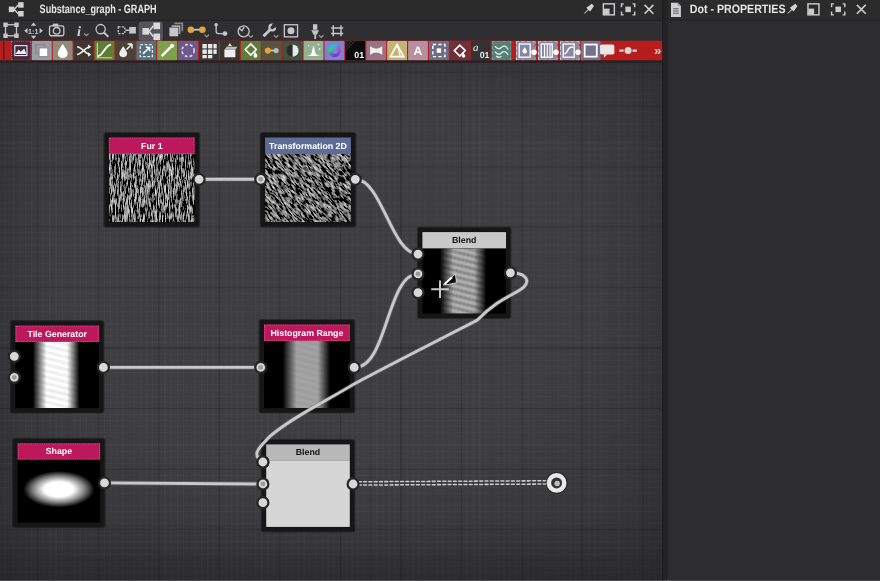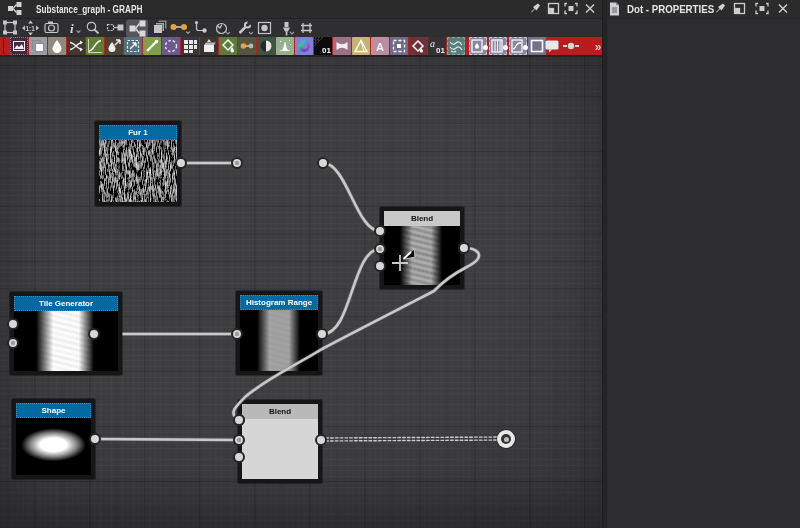--- a/index.html
+++ b/index.html
@@ -25,21 +25,21 @@
  repeating-linear-gradient(90deg, rgba(0,0,0,0.1) 0 1px, transparent 1px 27.5px),
  repeating-linear-gradient(0deg, rgba(255,255,255,0.022) 0 1px, transparent 1px 5.5px),
  repeating-linear-gradient(90deg, rgba(255,255,255,0.022) 0 1px, transparent 1px 5.5px);
 background-position:0px 9px, 34px 0px, 0px 9px, 6.5px 0px, 0px 9px, 6.5px 0px;}
 #vignette{position:absolute;left:0;top:57px;width:602px;height:471px;pointer-events:none;
 background:linear-gradient(to top, rgba(0,0,0,0.13), rgba(0,0,0,0) 14%),radial-gradient(ellipse 430px 330px at 48% 42%, rgba(0,0,0,0) 52%, rgba(0,0,0,0.15) 100%);box-shadow:inset 0 0 46px 6px rgba(0,0,0,0.17);}
 
 .node{position:absolute;background:#161616;border-radius:1.5px;box-shadow:0 0 0 1px rgba(0,0,0,0.35);}
 .nhead{position:absolute;left:4px;top:4px;right:4px;height:15px;font-size:8px;font-weight:bold;text-align:center;line-height:15px;box-sizing:border-box;}
 .nbody{position:absolute;left:4px;top:19px;right:4px;bottom:4px;background:#000;overflow:hidden;}
-.rhead{background:#0369a1;color:#fff;border:1px dotted rgba(255,255,255,0.22);line-height:13px;}
+.rhead{background:#be185d;color:#fff;border:1px dotted rgba(255,255,255,0.22);line-height:13px;}
 .conn{position:absolute;width:8px;height:8px;border-radius:50%;background:#d8d8d8;border:2px solid #262626;}
 .donut{position:absolute;width:8px;height:8px;border-radius:50%;background:#9b9b9b;border:2px solid #262626;box-shadow:inset 0 0 0 1.8px #d8d8d8;}
 .rope{position:absolute;top:-2px;bottom:-2px;background:repeating-linear-gradient(14deg, #ffffff 0 4.6px, #c9c9c9 4.6px 5.5px);filter:blur(0.8px);
 -webkit-mask-image:linear-gradient(90deg, transparent 2%, #fff 30%, #fff 73%, transparent 98%);
 mask-image:linear-gradient(90deg, transparent 2%, #fff 30%, #fff 73%, transparent 98%);}
 </style>
 </head>
 <body>
 <div id="root">
 
@@ -68,27 +68,39 @@
   <div class="node" style="left:95px;top:121px;width:86px;height:85px;">
     <div class="nhead rhead">Fur 1</div>
     <div class="nbody" id="furbody"><svg width="78" height="62" xmlns="http://www.w3.org/2000/svg">
       <filter id="fur" x="0" y="0" width="100%" height="100%">
         <feTurbulence type="fractalNoise" baseFrequency="2.2 0.13" numOctaves="4" seed="7"></feTurbulence>
         <feColorMatrix type="matrix" values="0 0 1.8 0 -0.75  0 0 1.8 0 -0.75  0 0 1.8 0 -0.75  0 0 0 0 1"></feColorMatrix>
           </filter>
           <rect width="78" height="62" filter="url(#fur)"></rect>
     </svg></div>
   </div>
+  <div class="node" style="left:237px;top:121px;width:86px;height:85px;">
+    <div class="nhead" style="background:#5c6c96;color:#fff;font-size:8px;">Transformation 2D</div>
+    <div class="nbody" id="t2dbody"><svg width="78" height="62" xmlns="http://www.w3.org/2000/svg">
+      <filter id="fur2" x="-0.2" y="-0.2" width="1.4" height="1.4">
+        <feTurbulence type="fractalNoise" baseFrequency="2.4 0.16" numOctaves="4" seed="4"></feTurbulence>
+        <feColorMatrix type="matrix" values="0 0 1.9 0 -0.8  0 0 1.9 0 -0.8  0 0 1.9 0 -0.8  0 0 0 0 1"></feColorMatrix>
+          </filter>
+          <g transform="rotate(-42 39 31)">
+            <rect x="-45" y="-45" width="170" height="170" filter="url(#fur2)"></rect>
+          </g>
+    </svg></div>
+  </div>
   <div class="node" style="left:380px;top:207px;width:84px;height:82px;">
     <div class="nhead" style="background:#c9c9c9;color:#111;">Blend</div>
     <div class="nbody">
         <div class="rope" style="left:20%;width:58%;background:repeating-linear-gradient(14deg, #b2b2b2 0 4.2px, #5a5a5a 4.2px 5.5px);"></div>
       </div>
   </div>
-  <div class="node" style="left:10px;top:292px;width:84px;height:83px;padding-left:28px;">
+  <div class="node" style="left:10px;top:292px;width:84px;height:83px;">
     <div class="nhead rhead">Tile Generator</div>
     <div class="nbody">
         <div class="rope" style="left:20%;width:58%;"></div>
       </div>
   </div>
   <div class="node" style="left:12px;top:399px;width:83px;height:80px;">
     <div class="nhead rhead">Shape</div>
     <div class="nbody">
         <div style="position:absolute;left:0;top:0;width:100%;height:100%;background:radial-gradient(ellipse 49% 33% at 50% 47%, #fff 0%, #fff 36%, rgba(255,255,255,0.5) 64%, rgba(255,255,255,0) 88%);"></div>
       </div>

